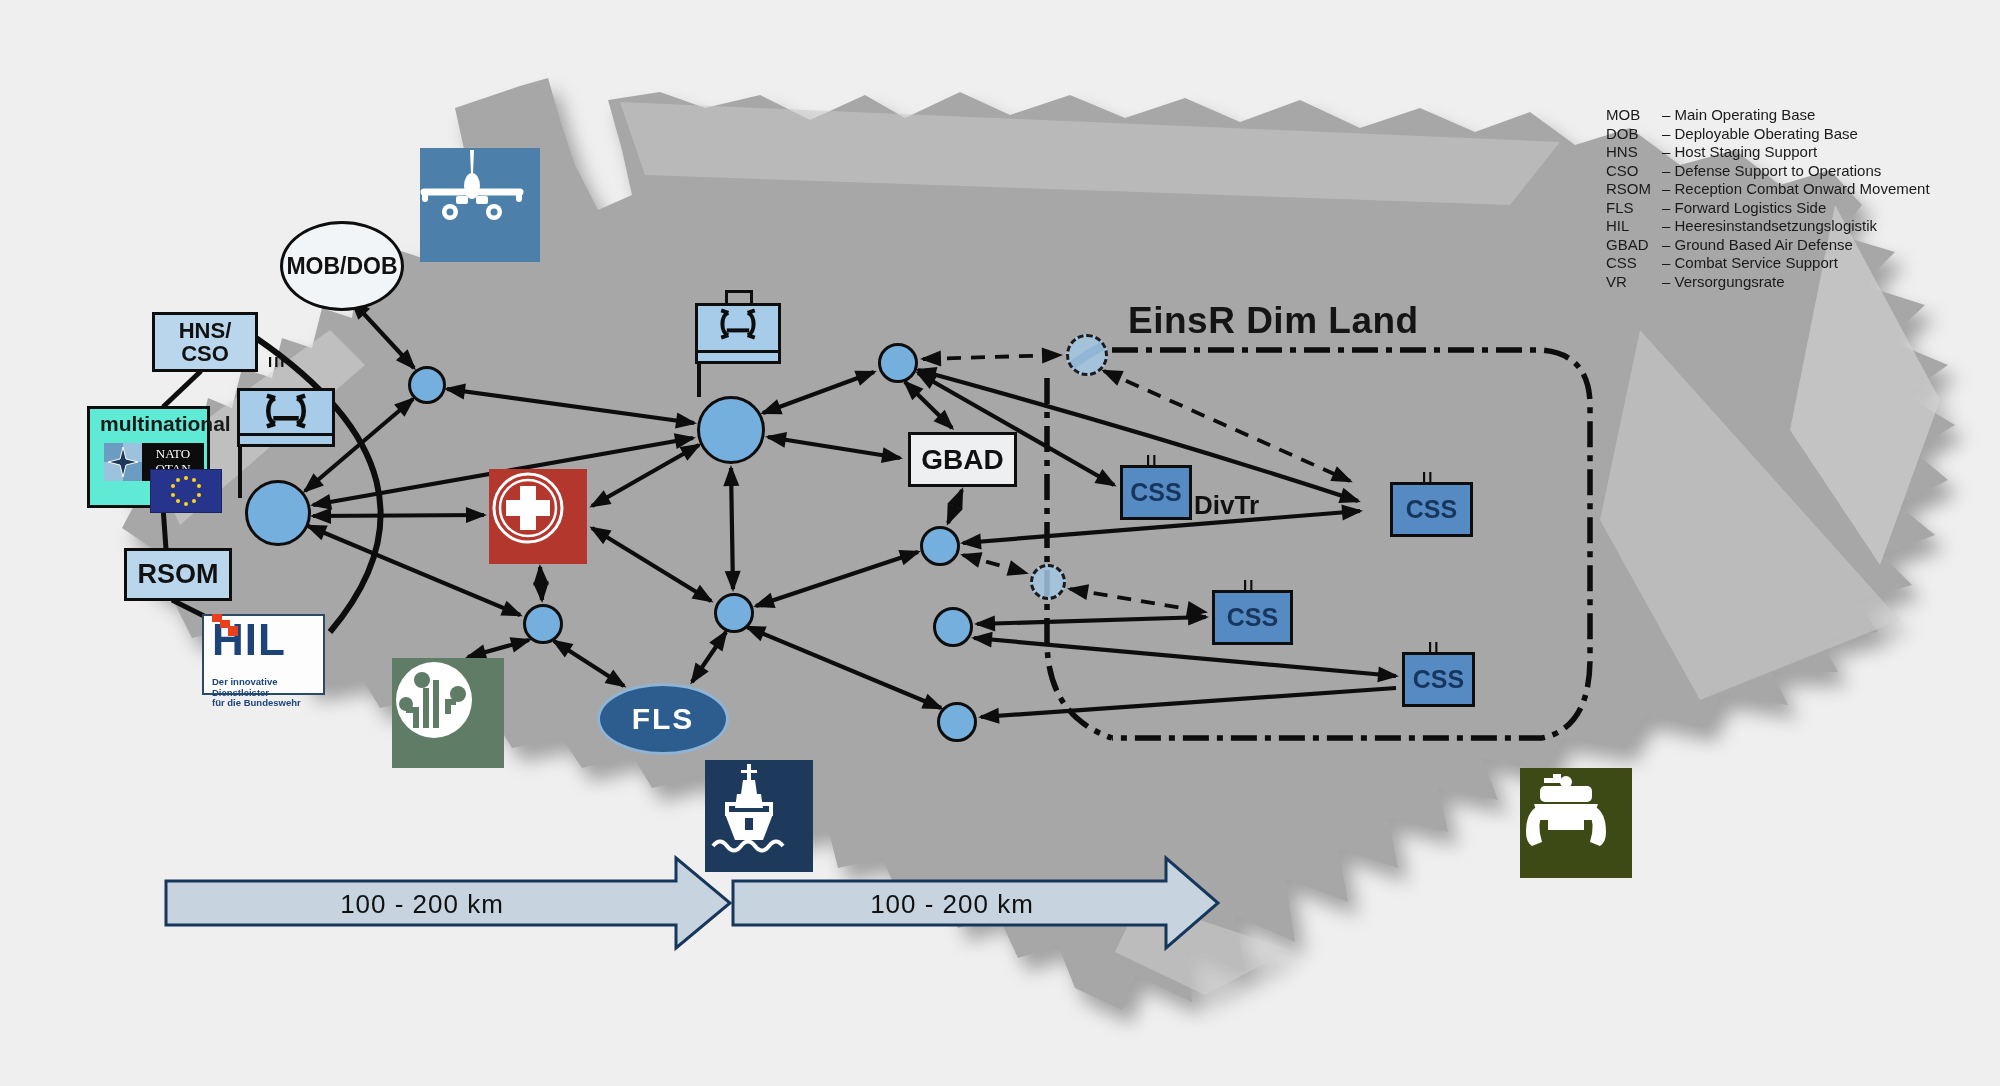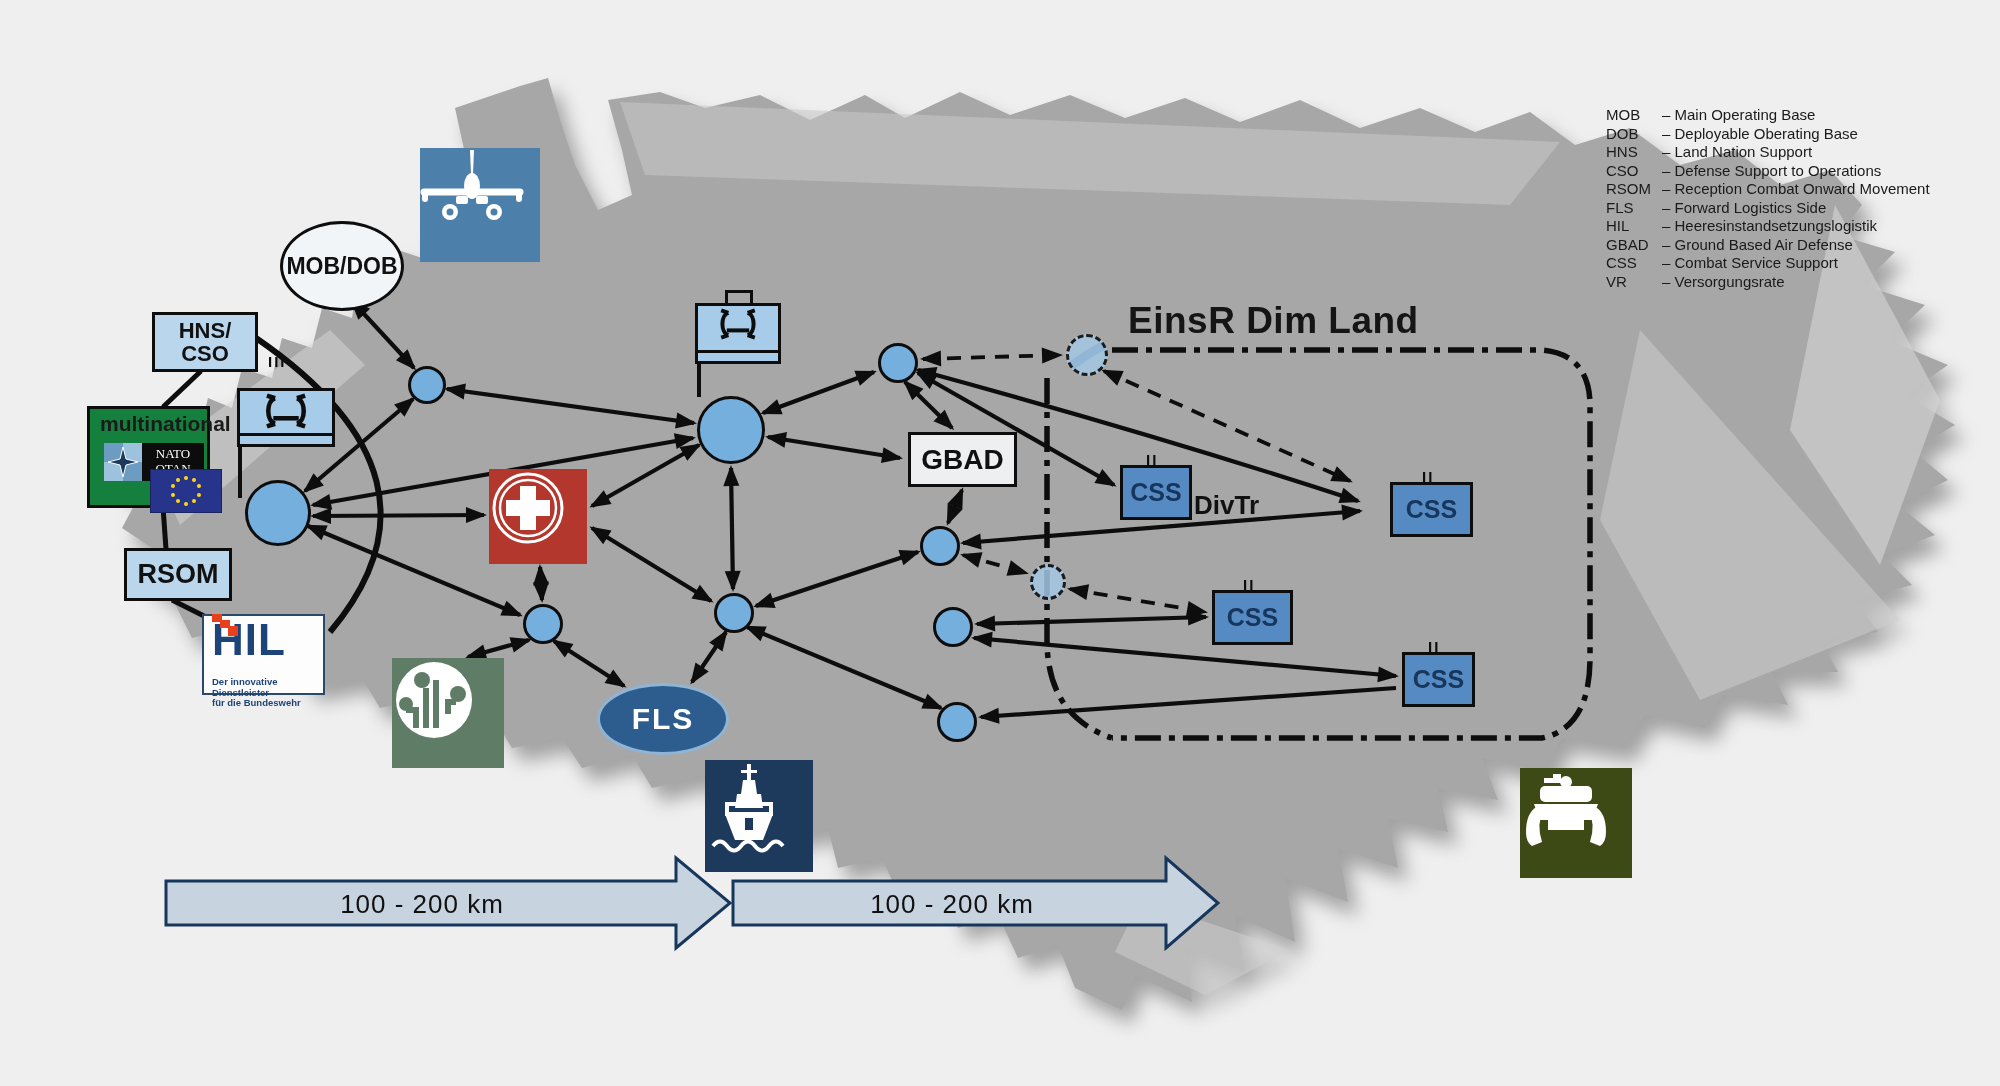--- a/index.html
+++ b/index.html
@@ -162,21 +162,21 @@
     <div class="legend-row">
         <span class="legend-abbr">MOB</span>
         <span>– Main Operating Base</span>
       </div>
     <div class="legend-row">
         <span class="legend-abbr">DOB</span>
         <span>– Deployable Oberating Base</span>
       </div>
     <div class="legend-row">
         <span class="legend-abbr">HNS</span>
-        <span>– Land Nation Support</span>
+        <span>– Host Staging Support</span>
       </div>
     <div class="legend-row">
         <span class="legend-abbr">CSO</span>
         <span>– Defense Support to Operations</span>
       </div>
     <div class="legend-row">
         <span class="legend-abbr">RSOM</span>
         <span>– Reception Combat Onward Movement</span>
       </div>
     <div class="legend-row">
@@ -303,21 +303,21 @@
   <div class="ellipse" style="left:280px;top:221px;width:124px;height:90px;background:#f2f5f7;border:3.5px solid #0d0d0d;font-size:23px;color:#111;">
     <span>MOB/</span>
     <span>DOB</span>
   </div>
 
   <div class="bx bx-light" style="left:152px;top:312px;width:106px;height:60px;font-size:22px;">
     <span>HNS/</span>
     <span>CSO</span>
   </div>
 
-  <div class="bx" style="left:87px;top:406px;width:123px;height:102px;background:#15803d;justify-content:flex-start;align-items:stretch;">
+  <div class="bx" style="left:87px;top:406px;width:123px;height:102px;background:#5eead4;justify-content:flex-start;align-items:stretch;">
     <div class="mn-title">multinational</div>
     <div style="position:absolute;left:14px;top:34px;width:100px;height:38px;display:flex;">
       <div style="width:38px;height:38px;background:#9dc2de;position:relative;">
         <div style="position:absolute;left:0;top:0;width:19px;height:19px;background:#6d9cc2;"></div>
         <div style="position:absolute;left:19px;top:19px;width:19px;height:19px;background:#6d9cc2;"></div>
         <svg width="38" height="38" viewBox="0 0 38 38" style="position:absolute;left:0;top:0;">
           <polygon points="19,4 22,16 34,19 22,22 19,34 16,22 4,19 16,16" fill="#1d3a5c" stroke="#fff" stroke-width="1"></polygon>
         </svg>
       </div>
       <div style="width:62px;height:38px;background:#0c0c0c;color:#fff;display:flex;flex-direction:column;align-items:center;justify-content:center;font-family:'Liberation Serif','DejaVu Serif',serif;font-size:13px;line-height:1.15;font-weight:normal;">

